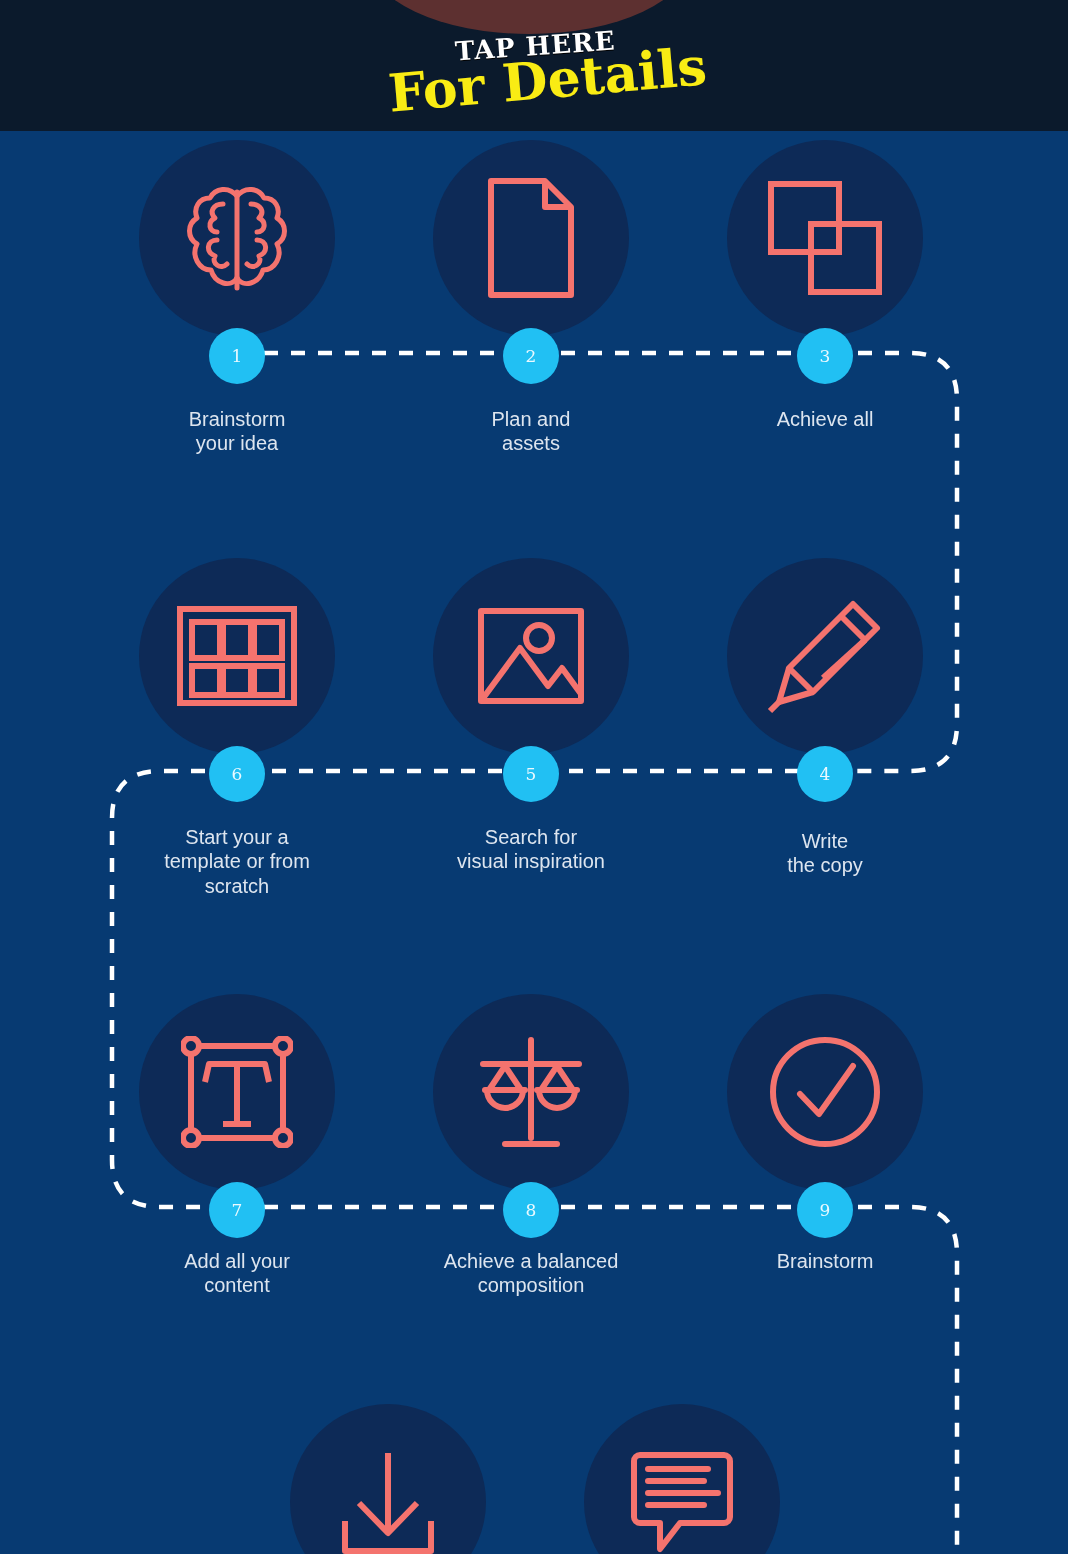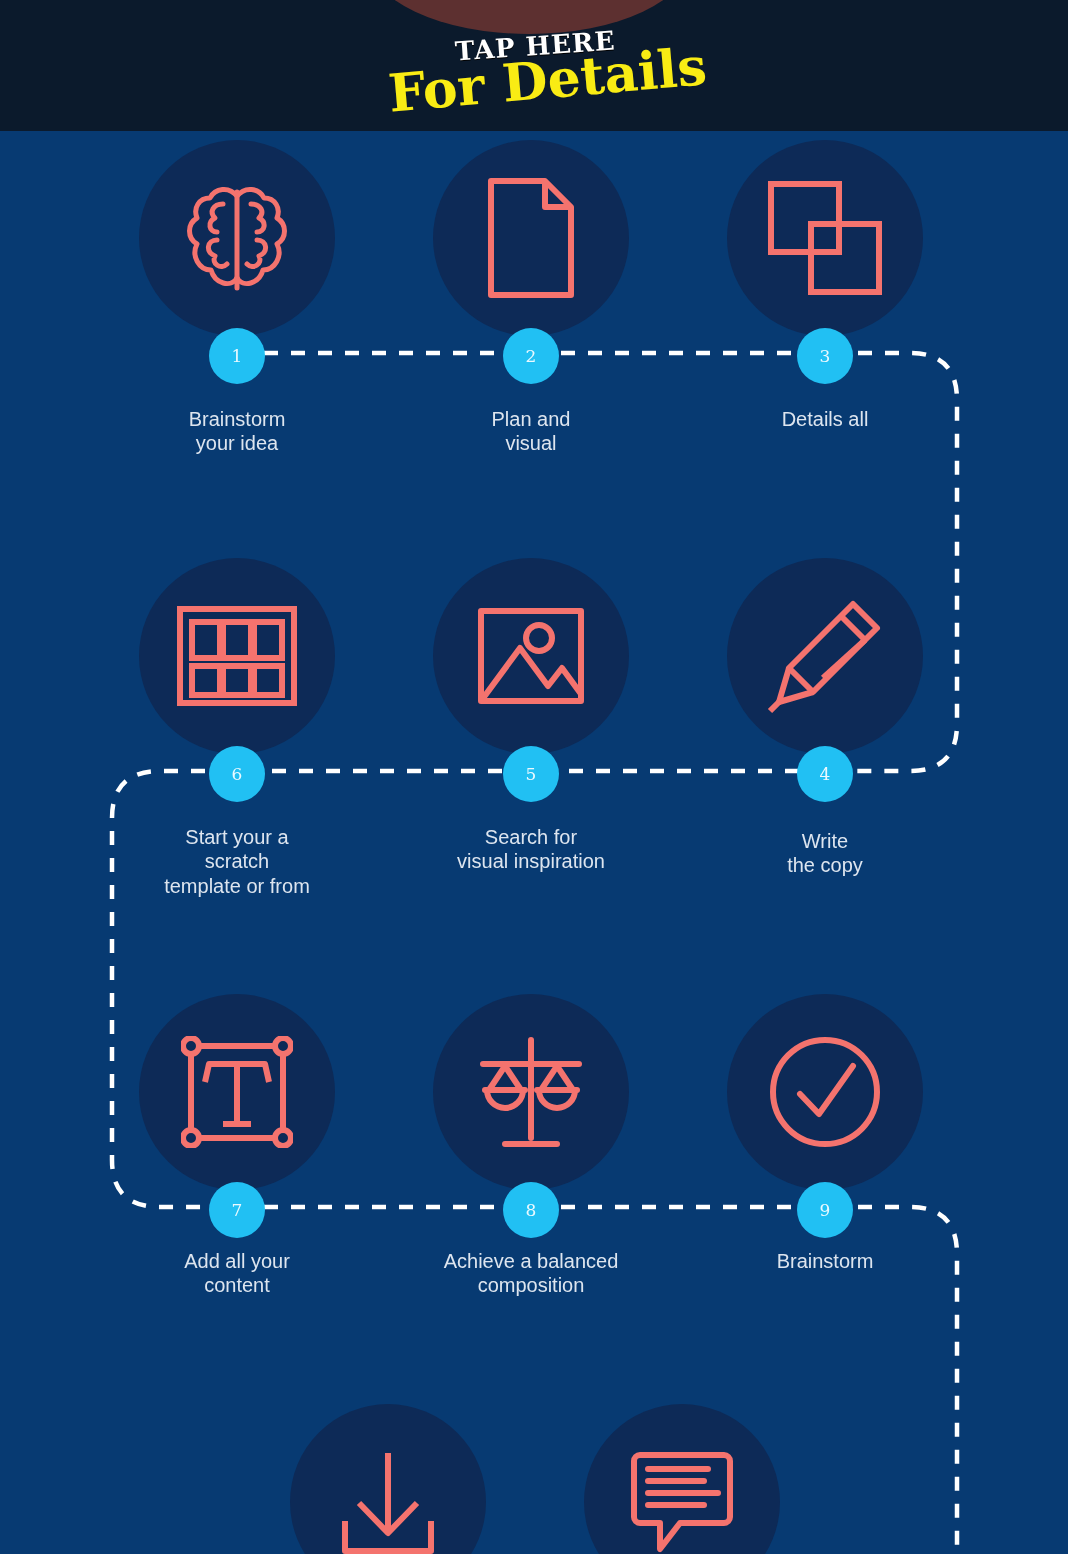--- a/index.html
+++ b/index.html
@@ -132,38 +132,38 @@
           <path d="M8 4 L62 4 L88 30 L88 118 L8 118 Z"></path>
           <path d="M62 4 L62 30 L88 30"></path>
         </g>
       </svg>
     </div>
     <div class="badge">
         <span>2</span>
       </div>
     <div class="step-label">
       <div>Plan and</div>
-      <div>visual</div>
+      <div>assets</div>
     </div>
   </div>
 
   <div class="step row1" style="left:695px; top:140px;">
     <div class="icon-circle">
       <svg width="120" height="120" viewBox="0 0 120 120">
         <g fill="none" stroke="#f4736e" stroke-width="6">
           <rect x="6" y="6" width="68" height="68"></rect>
           <rect x="46" y="46" width="68" height="68"></rect>
         </g>
       </svg>
     </div>
     <div class="badge">
         <span>3</span>
       </div>
     <div class="step-label">
-      <div>Details all</div>
+      <div>Achieve all</div>
     </div>
   </div>
 
   <div class="step row2" style="left:107px; top:558px;">
     <div class="icon-circle">
       <svg width="124" height="104" viewBox="0 0 124 104">
         <g fill="none" stroke="#f4736e" stroke-width="6">
           <rect x="5" y="5" width="114" height="94"></rect>
           <rect x="17" y="18" width="28" height="36"></rect>
           <rect x="48" y="18" width="28" height="36"></rect>
@@ -172,22 +172,22 @@
           <rect x="48" y="62" width="28" height="29"></rect>
           <rect x="79" y="62" width="28" height="29"></rect>
         </g>
       </svg>
     </div>
     <div class="badge">
         <span>6</span>
       </div>
     <div class="step-label">
       <div>Start your a</div>
+      <div>template or from</div>
       <div>scratch</div>
-      <div>template or from</div>
     </div>
   </div>
 
   <div class="step row2" style="left:401px; top:558px;">
     <div class="icon-circle">
       <svg width="110" height="100" viewBox="0 0 110 100">
         <g fill="none" stroke="#f4736e" stroke-width="6" stroke-linejoin="round">
           <rect x="5" y="5" width="100" height="90"></rect>
           <circle cx="63" cy="32" r="13"></circle>
           <path d="M5 95 L44 42 L72 80 L86 62 L105 88"></path>

